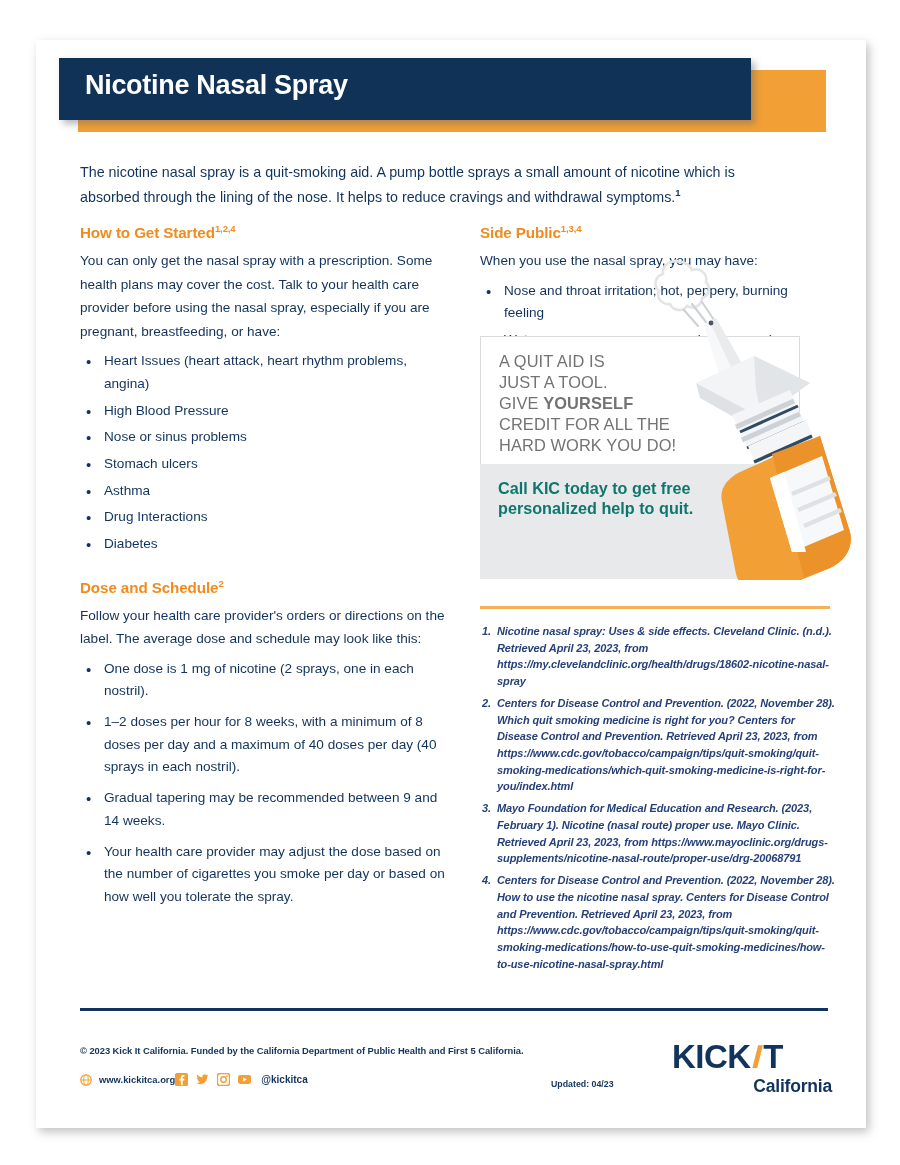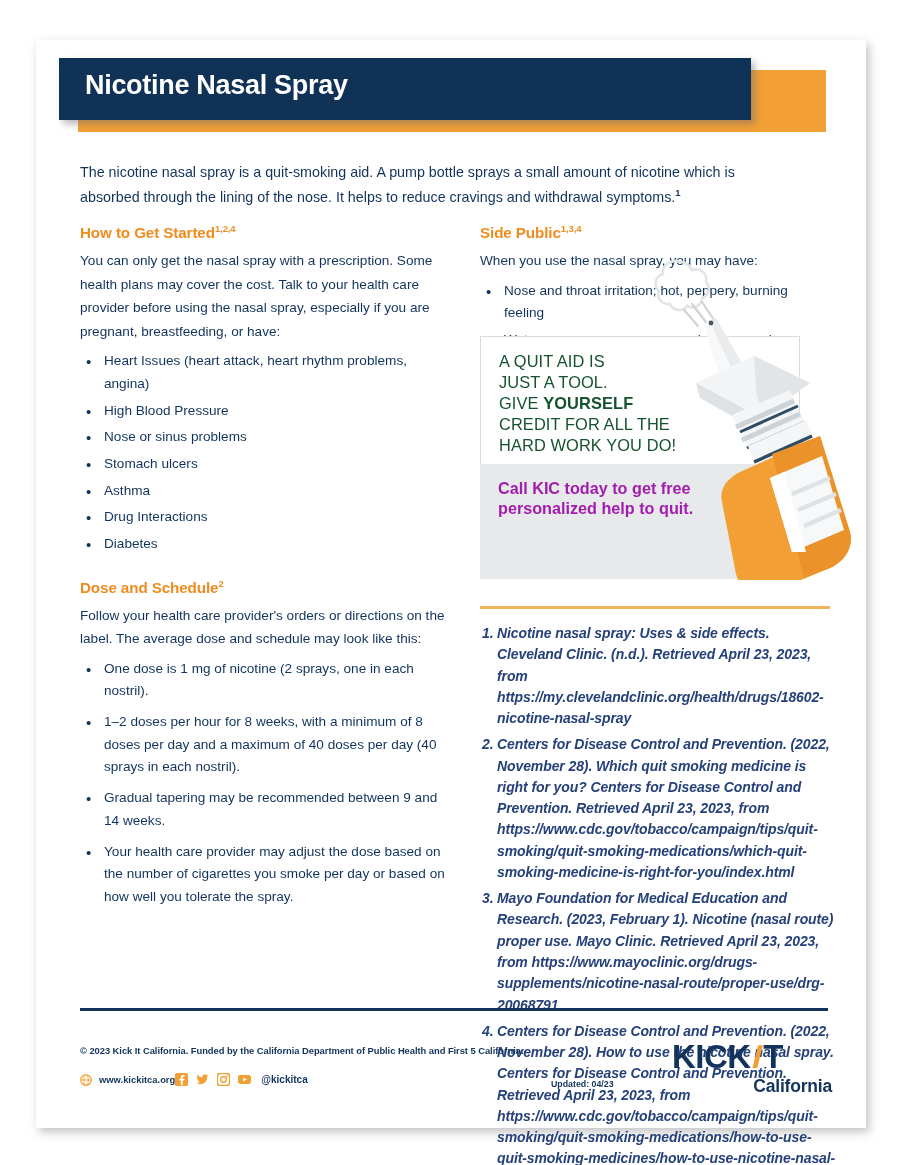--- a/index.html
+++ b/index.html
@@ -99,34 +99,34 @@
   }
   .callout-top {
     position: absolute; left: 0; top: 0;
     width: 320px; height: 128px;
     background: #ffffff;
     border: 1px solid #d9dbde;
     border-bottom: none;
   }
   .callout-slogan {
     position: absolute; left: 18px; top: 14px;
-    color: #14532d;
+    color: #737373;
     font-size: 16.4px;
     line-height: 1.28;
     letter-spacing: 0.1px;
   }
   .callout-slogan b { font-weight: bold; }
   .callout-bottom {
     position: absolute; left: 0; top: 128px;
     width: 320px; height: 115px;
     background: #e8e9ea;
   }
   .callout-call {
     position: absolute; left: 18px; top: 14px;
-    color: #a21caf;
+    color: #0f766e;
     font-size: 16.2px;
     font-weight: bold;
     line-height: 1.24;
     width: 250px;
   }
   .callout-phone {
     position: absolute; left: 17px; top: 58px;
     color: #12335c;
     font-size: 26.5px;
     font-weight: bold;
@@ -146,21 +146,21 @@
     position: absolute; left: 444px; top: 583px;
     width: 356px;
   }
   .refs ol { list-style: none; counter-reset: rf; }
   .refs li {
     counter-increment: rf;
     position: relative;
     padding-left: 17px;
     margin-bottom: 5px;
     color: #26417a;
-    font-size: 14px;
+    font-size: 11px;
     line-height: 1.52;
     font-style: italic;
     font-weight: bold;
     letter-spacing: -0.1px;
   }
   .refs li::before {
     content: counter(rf) ".";
     position: absolute; left: 2px; top: 0;
     font-style: italic;
     font-weight: bold;

